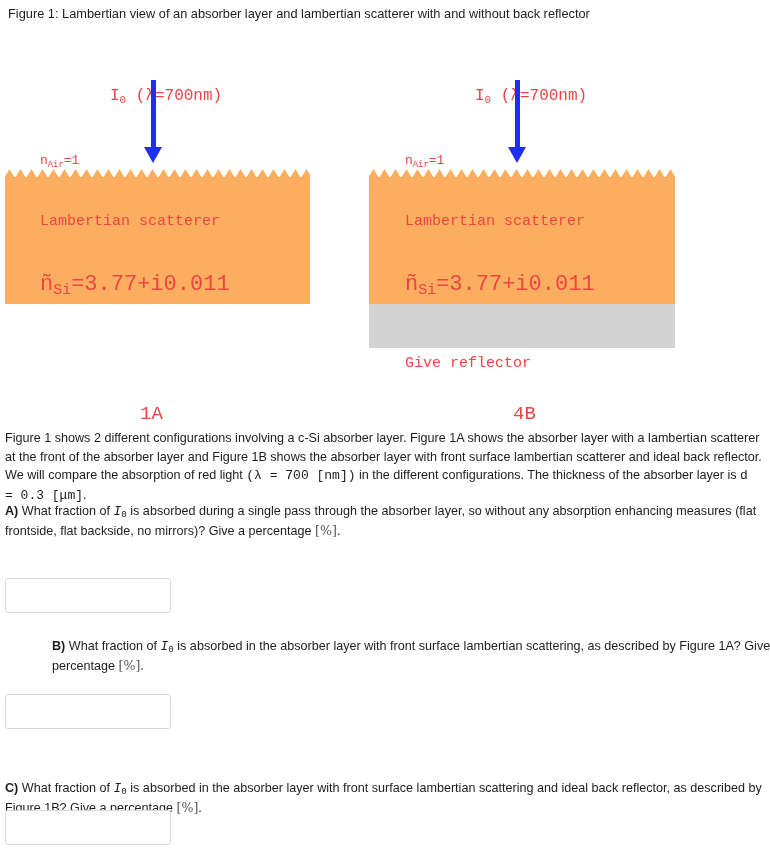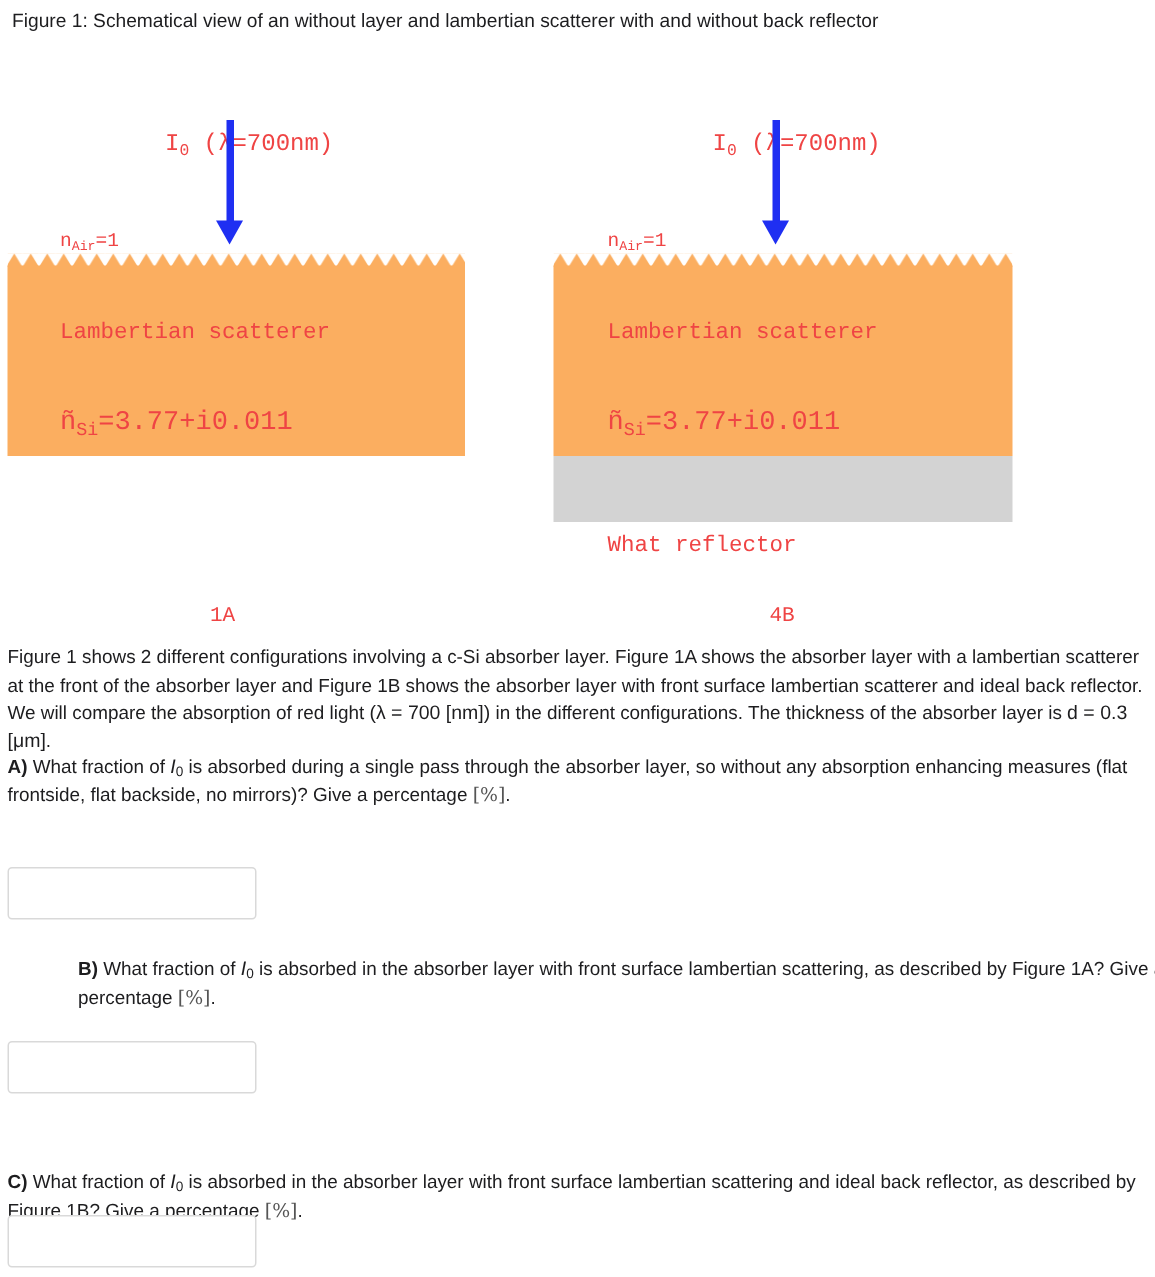--- a/index.html
+++ b/index.html
@@ -9,55 +9,55 @@
     }
     .abs { position: absolute; }
     .caption { left: 8px; top: 6px; font-size: 12.8px; white-space: nowrap; }
 
     
     .fig-text { position: absolute; white-space: nowrap; color: #ef4444; font-family: Liberation Mono, monospace; margin-top: 36px; }
     .fig-text sub { font-size: 0.68em; vertical-align: -0.3em; line-height: 0; }
     .incident { font-size: 16px; }
     .nair { font-size: 13px; }
     .scat { font-size: 15px; }
-    .nsi { font-size: 18px; }
-    .panel-label { font-size: 14px; }
+    .nsi { font-size: 22px; }
+    .panel-label { font-size: 19px; }
 
     .arrow-shaft { position: absolute; width: 5px; }
     .arrow-head {
       position: absolute; width: 0; height: 0;
       border-left: 9px solid transparent; border-right: 9px solid transparent;
       border-top-width: 16px; border-top-style: solid;
     }
     .block { position: absolute; }
     .block-body { position: absolute; left: 0; right: 0; top: 8px; bottom: 0; }
     .teeth { position: absolute; left: 0; top: 0; display: block; }
     .reflector { position: absolute; }
 
     
     .para {
       position: absolute; left: 5px; width: 758px;
       font-size: 12.6px; line-height: 18.6px;
     }
-    .math { font-family: Liberation Sans, sans-serif; font-size: 13px; }
+    .math { font-family: Liberation Mono, monospace; font-size: 13px; }
     .math i { font-style: italic; }
     .math sub { font-size: 0.7em; vertical-align: -0.25em; line-height: 0; }
     .bracket { font-family: "DejaVu Serif", serif; color: #555; }
     .qlabel { font-weight: bold; }
     .answer-input {
       position: absolute; left: 5px; width: 164px; height: 33px;
       border: 1px solid #d9d9d9; border-radius: 3px; background: #fff;
       padding: 0 8px; box-sizing: border-box; width: 166px; height: 35px;
       font-family: "Liberation Sans", sans-serif; font-size: 13px; outline: none;
     }
   </style>
 </head>
 <body>
 
-<div class="abs caption">Figure 1: Schematical view of an without layer and lambertian scatterer with and without back reflector</div>
+<div class="abs caption">Figure 1: Lambertian view of an absorber layer and lambertian scatterer with and without back reflector</div>
 
 <div>
   <div class="fig-text incident" style="left:110px; top:51px;">
     <span>I</span><sub>0</sub><span> (λ=700nm)</span>
   </div>
   <div class="arrow-shaft" style="left:151px; top:80px; height:68px; background:#1F2FF2;"></div>
   <div class="arrow-head" style="left:144px; top:147px; border-top-color:#1F2FF2;"></div>
 
   <div class="fig-text nair" style="left:40px; top:117px;">
     <span>n</span><sub>Air</sub><span>=1</span>
@@ -103,21 +103,21 @@
       <rect width="306" height="9" fill="url(#teethB)"></rect>
     </svg>
     <div class="block-body" style="background:#FBAE60;"></div>
   </div>
   <div class="reflector" style="left:369px; top:304px; width:306px; height:44px; background:#D3D3D3;"></div>
 
   <div class="fig-text scat" style="left:405px; top:177px;">Lambertian scatterer</div>
   <div class="fig-text nsi" style="left:405px; top:236px;">
     <span>ñ</span><sub>Si</sub><span>=3.77+i0.011</span>
   </div>
-  <div class="fig-text scat" style="left:405px; top:319px;">What reflector</div>
+  <div class="fig-text scat" style="left:405px; top:319px;">Give reflector</div>
   <div class="fig-text panel-label" style="left:513px; top:367px;">4B</div>
 </div>
 
 <div class="para" style="top:429px;">
   <span>Figure 1 shows 2 different configurations involving a c-Si absorber layer. Figure 1A shows the absorber layer with a lambertian scatterer at the front of the absorber layer and Figure 1B shows the absorber layer with front surface lambertian scatterer and ideal back reflector. We will compare the absorption of red light </span><span class="math">(λ = 700 [nm])</span><span> in the different configurations. The thickness of the absorber layer is </span><span class="math">d = 0.3 [μm]</span><span>.</span>
 </div>
 
 <div class="para" style="top:502px;">
   <span class="qlabel">A)</span><span> What fraction of </span><span class="math"><i>I</i><sub>0</sub></span><span> is absorbed during a single pass through the absorber layer, so without any absorption enhancing measures (flat frontside, flat backside, no mirrors)? Give a percentage </span><span class="bracket">[%]</span><span>.</span>
 </div>

